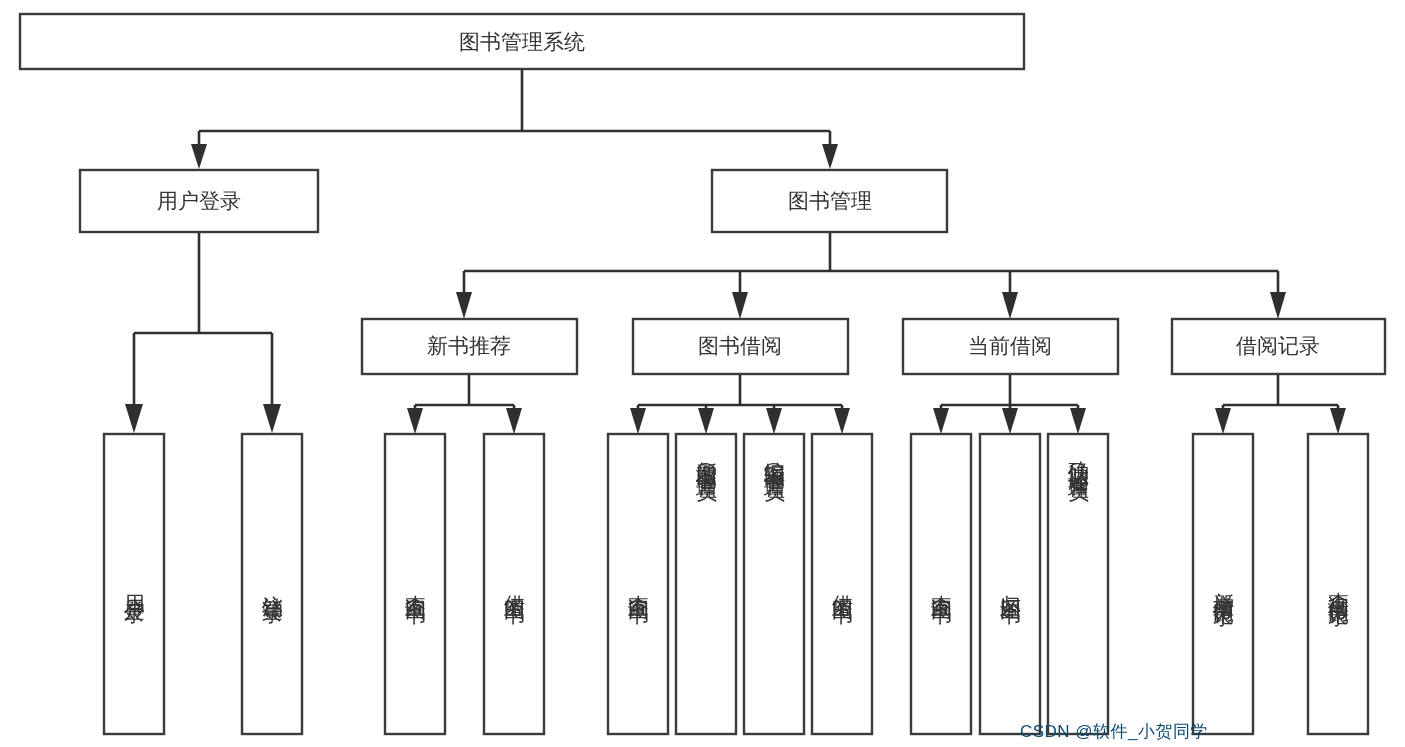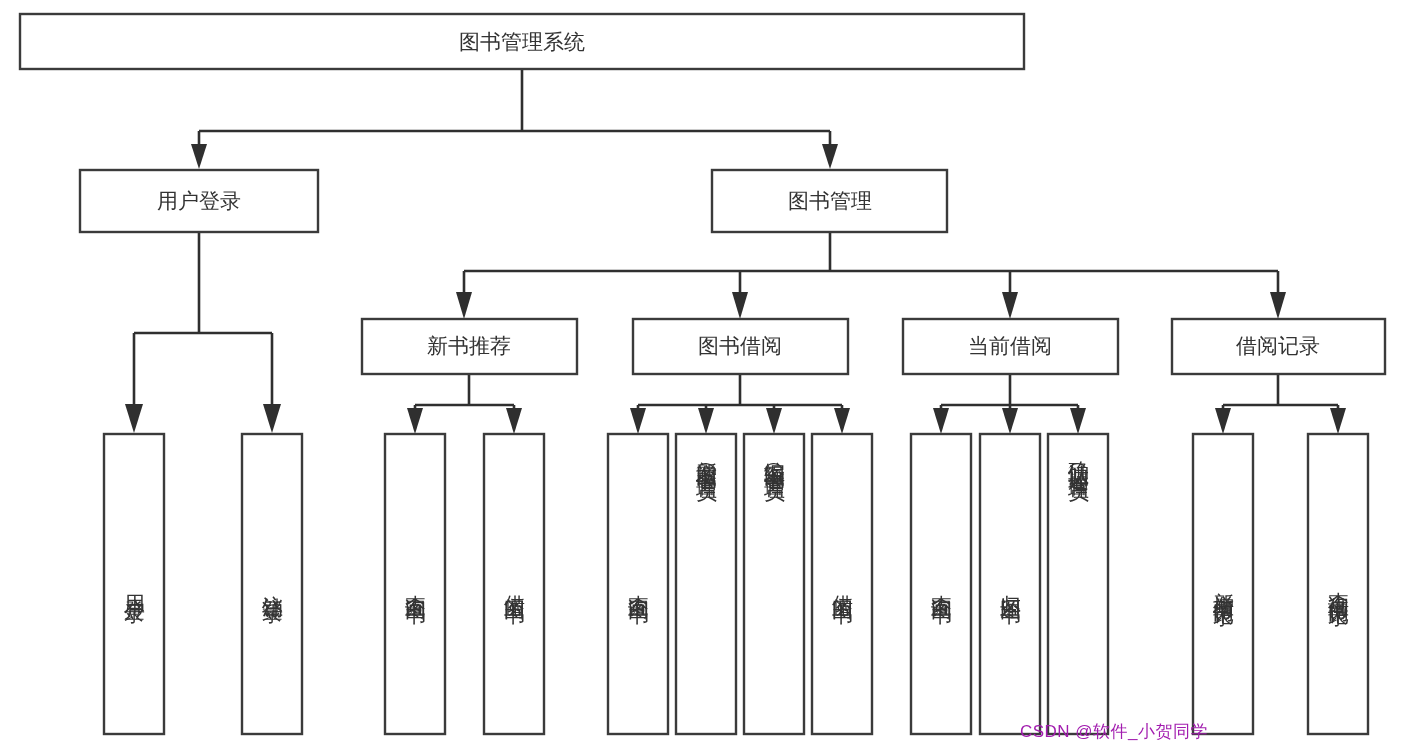--- a/index.html
+++ b/index.html
@@ -63,21 +63,21 @@
     color: #333333;
     white-space: nowrap;
     pointer-events: none;
   }
   .watermark {
     position: absolute;
     right: 8px;
     bottom: 4px;
     font-family: "Liberation Sans", "DejaVu Sans", sans-serif;
     font-size: 17px;
-    color: #a21caf;
+    color: #0c4a6e;
     letter-spacing: 0.5px;
     white-space: nowrap;
   }
 </style>
 </head>
 <body>
 
 <div id="diagram-root">
 
   <svg id="flow-svg" viewBox="0 0 1405 747">

